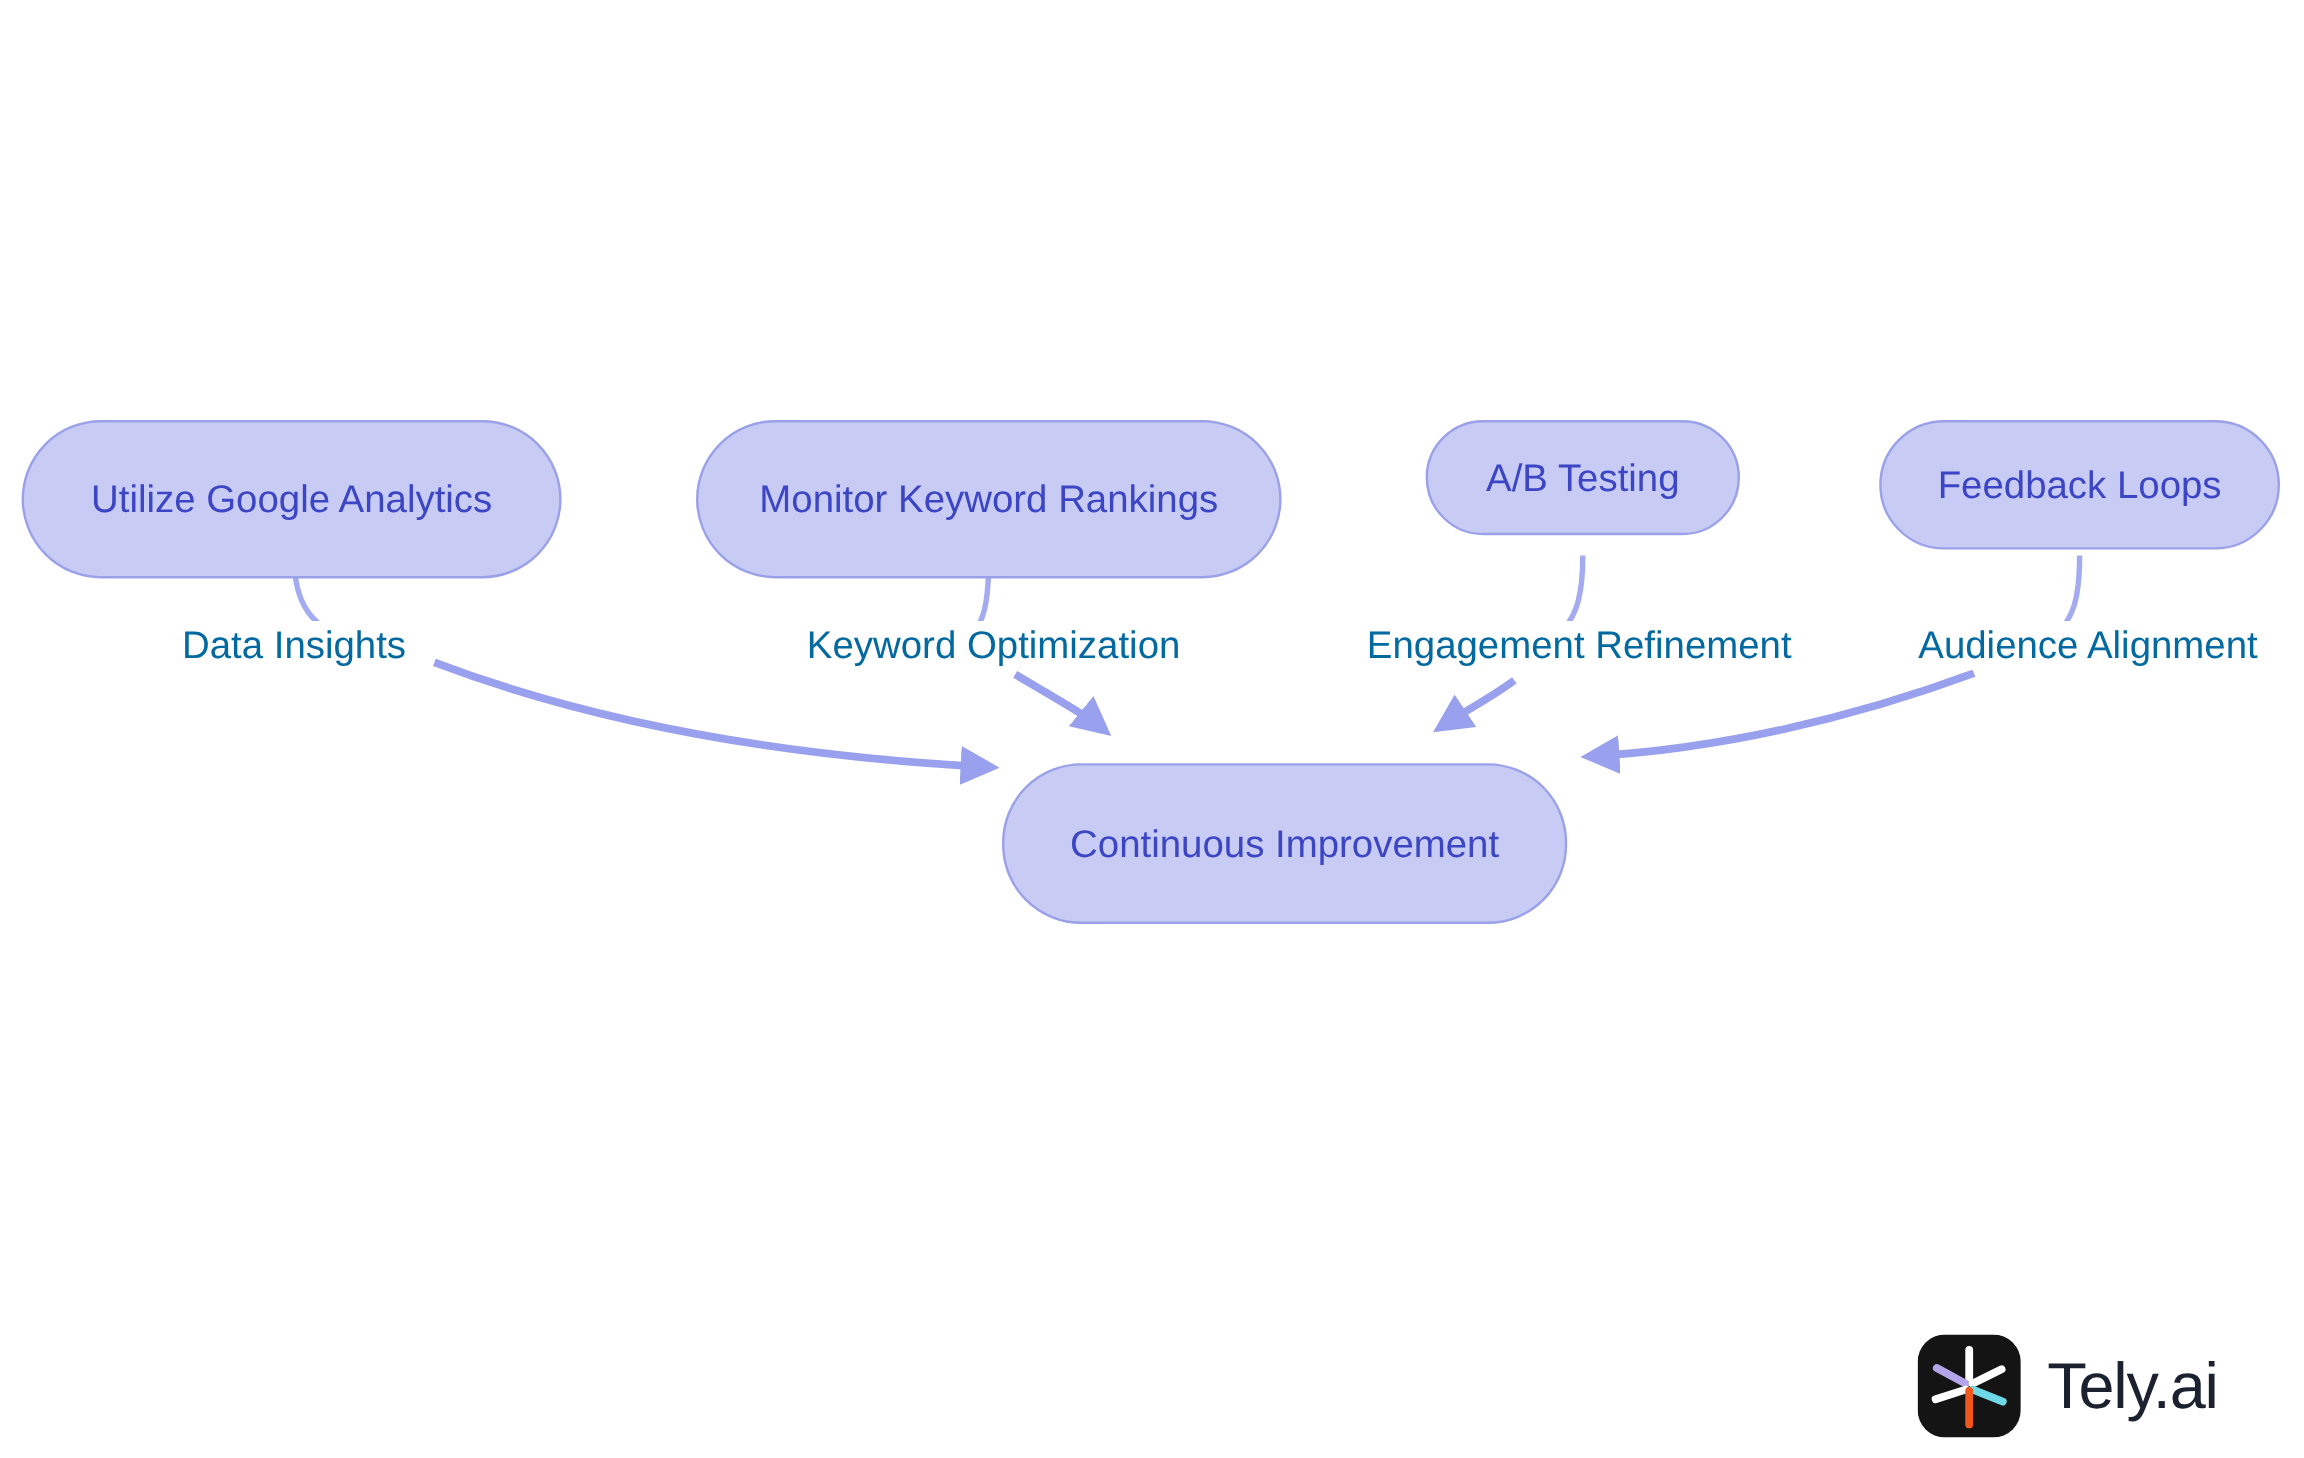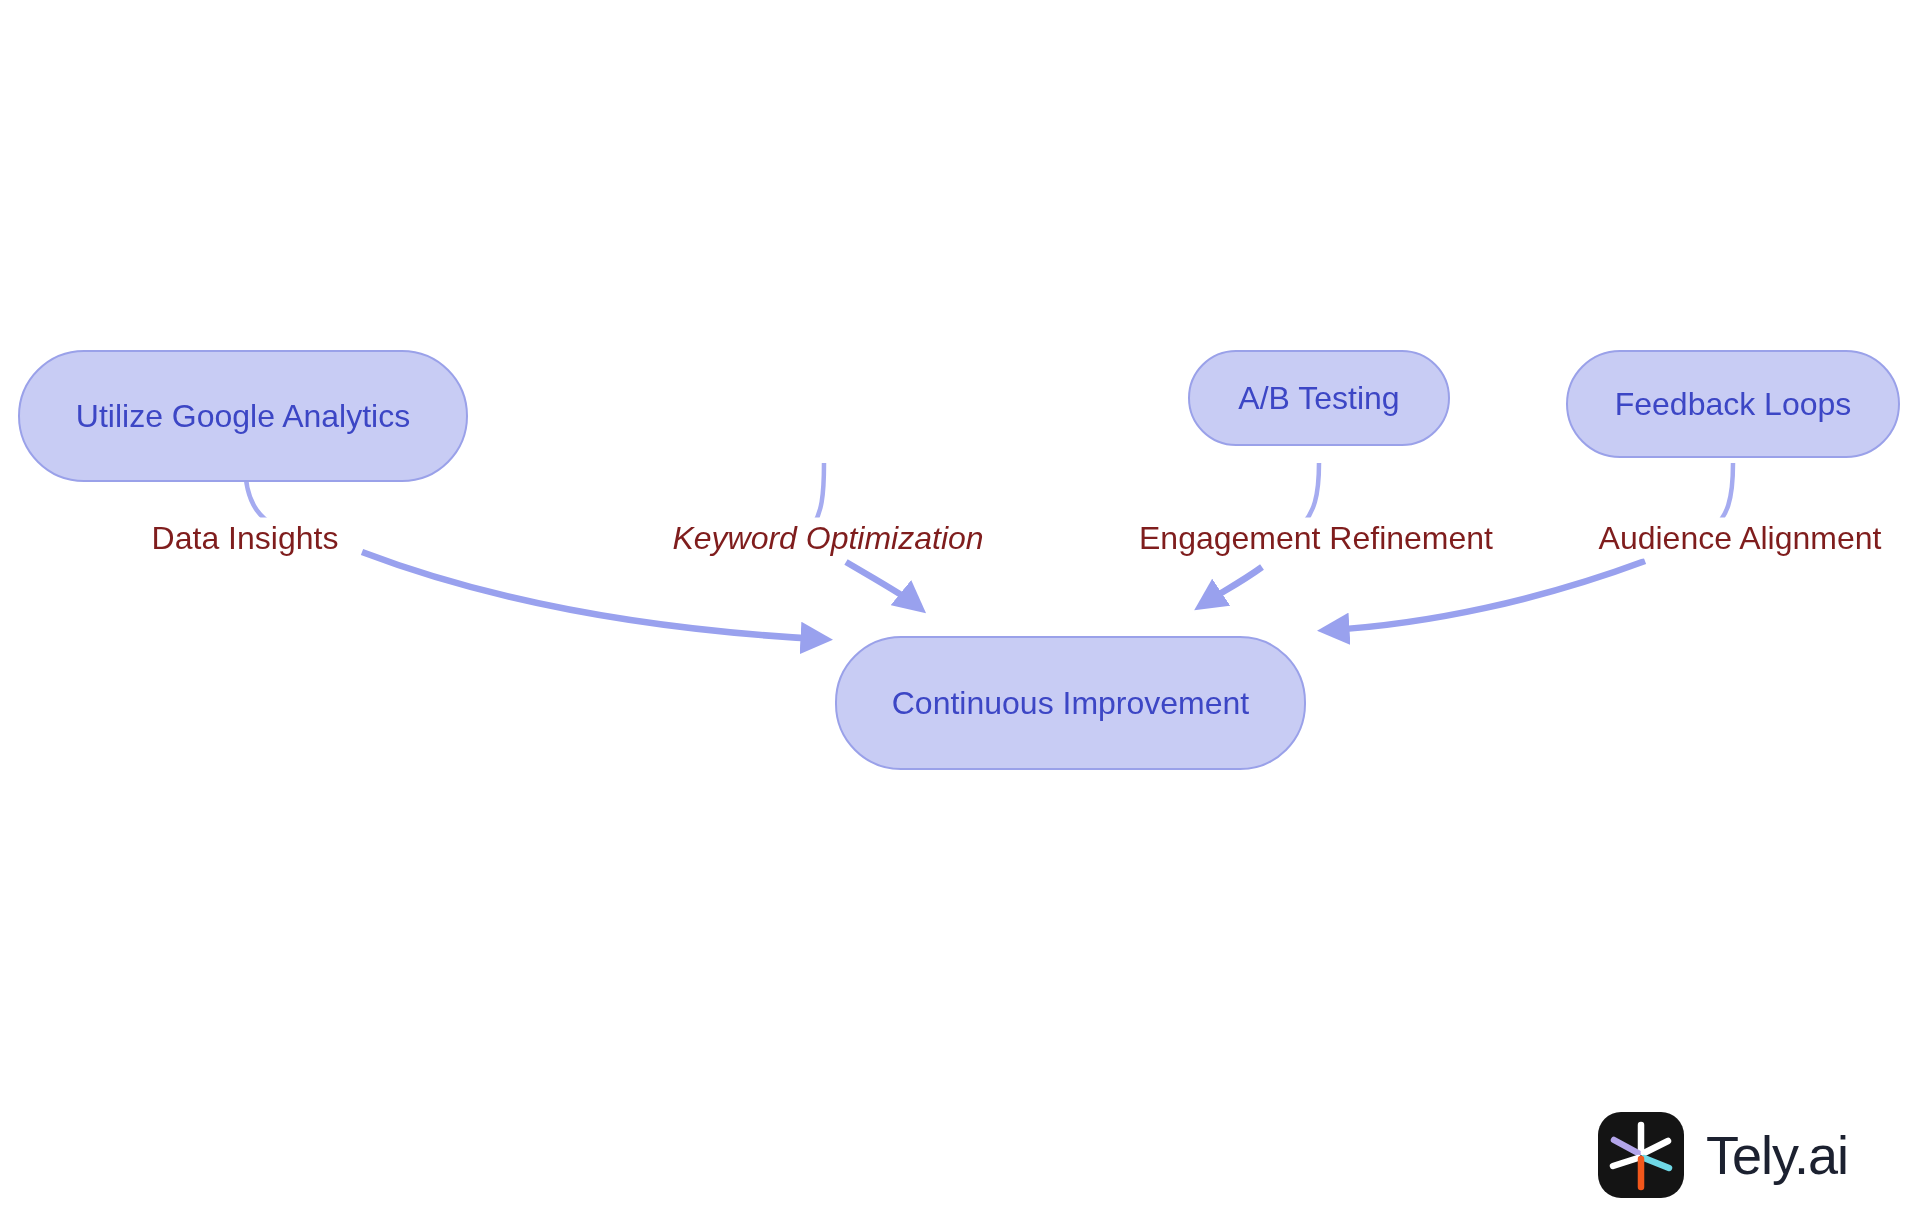--- a/index.html
+++ b/index.html
@@ -15,24 +15,24 @@
     background:#c8ccf4;border:2.5px solid #9aa1e9;border-radius:66px;
     color:#3c46c5;font-size:32px;white-space:nowrap;box-sizing:border-box;margin-top:20px;
   }
   .node-1{left:18px;top:330px;width:450px;height:132px;}
   .node-2{left:580px;top:330px;width:488px;height:132px;}
   .node-3{left:1188px;top:330px;width:262px;height:96px;}
   .node-4{left:1566px;top:330px;width:334px;height:108px;}
   .node-center{left:835px;top:616px;width:471px;height:134px;}
   .edge-label{
     position:absolute;z-index:2;transform:translate(-50%,-50%);
-    color:#7f1d1d;font-size:32px;background:#ffffff;padding:2px 5px;white-space:nowrap;
+    color:#0369a1;font-size:32px;background:#ffffff;padding:2px 5px;white-space:nowrap;
   }
   .edge-label-1{left:245px;top:538px;}
-  .edge-label-2{left:828px;top:538px;font-style:italic;}
+  .edge-label-2{left:828px;top:538px;}
   .edge-label-3{left:1316px;top:538px;}
   .edge-label-4{left:1740px;top:538px;}
   .logo{
     position:absolute;z-index:3;left:1598px;top:1112px;
     display:flex;align-items:center;gap:22px;justify-content:center;
   }
   .logo-text{
     color:#1c2130;font-size:54px;font-weight:500;letter-spacing:-1px;
     font-family:"Liberation Sans",sans-serif;line-height:86px;
   }
@@ -54,20 +54,23 @@
     <path class="main" d="M846,562 C880,582 905,596 916,605" marker-end="url(#ah)"></path>
     <path class="stub" d="M1319,463 C1319,498 1313,512 1304,523"></path>
     <path class="main" d="M1262,567 C1240,583 1220,593 1205,603" marker-end="url(#ah)"></path>
     <path class="stub" d="M1733,463 C1733,500 1727,517 1713,528"></path>
     <path class="main" d="M1645,561 C1540,600 1430,624 1330,630" marker-end="url(#ah)"></path>
   </svg>
 
   <div class="node node-1">
     <span>Utilize Google Analytics</span>
   </div>
+  <div class="node node-2">
+    <span>Monitor Keyword Rankings</span>
+  </div>
   <div class="node node-3">
     <span>A/B Testing</span>
   </div>
   <div class="node node-4">
     <span>Feedback Loops</span>
   </div>
   <div class="node node-center">
     <span>Continuous Improvement</span>
   </div>
 

